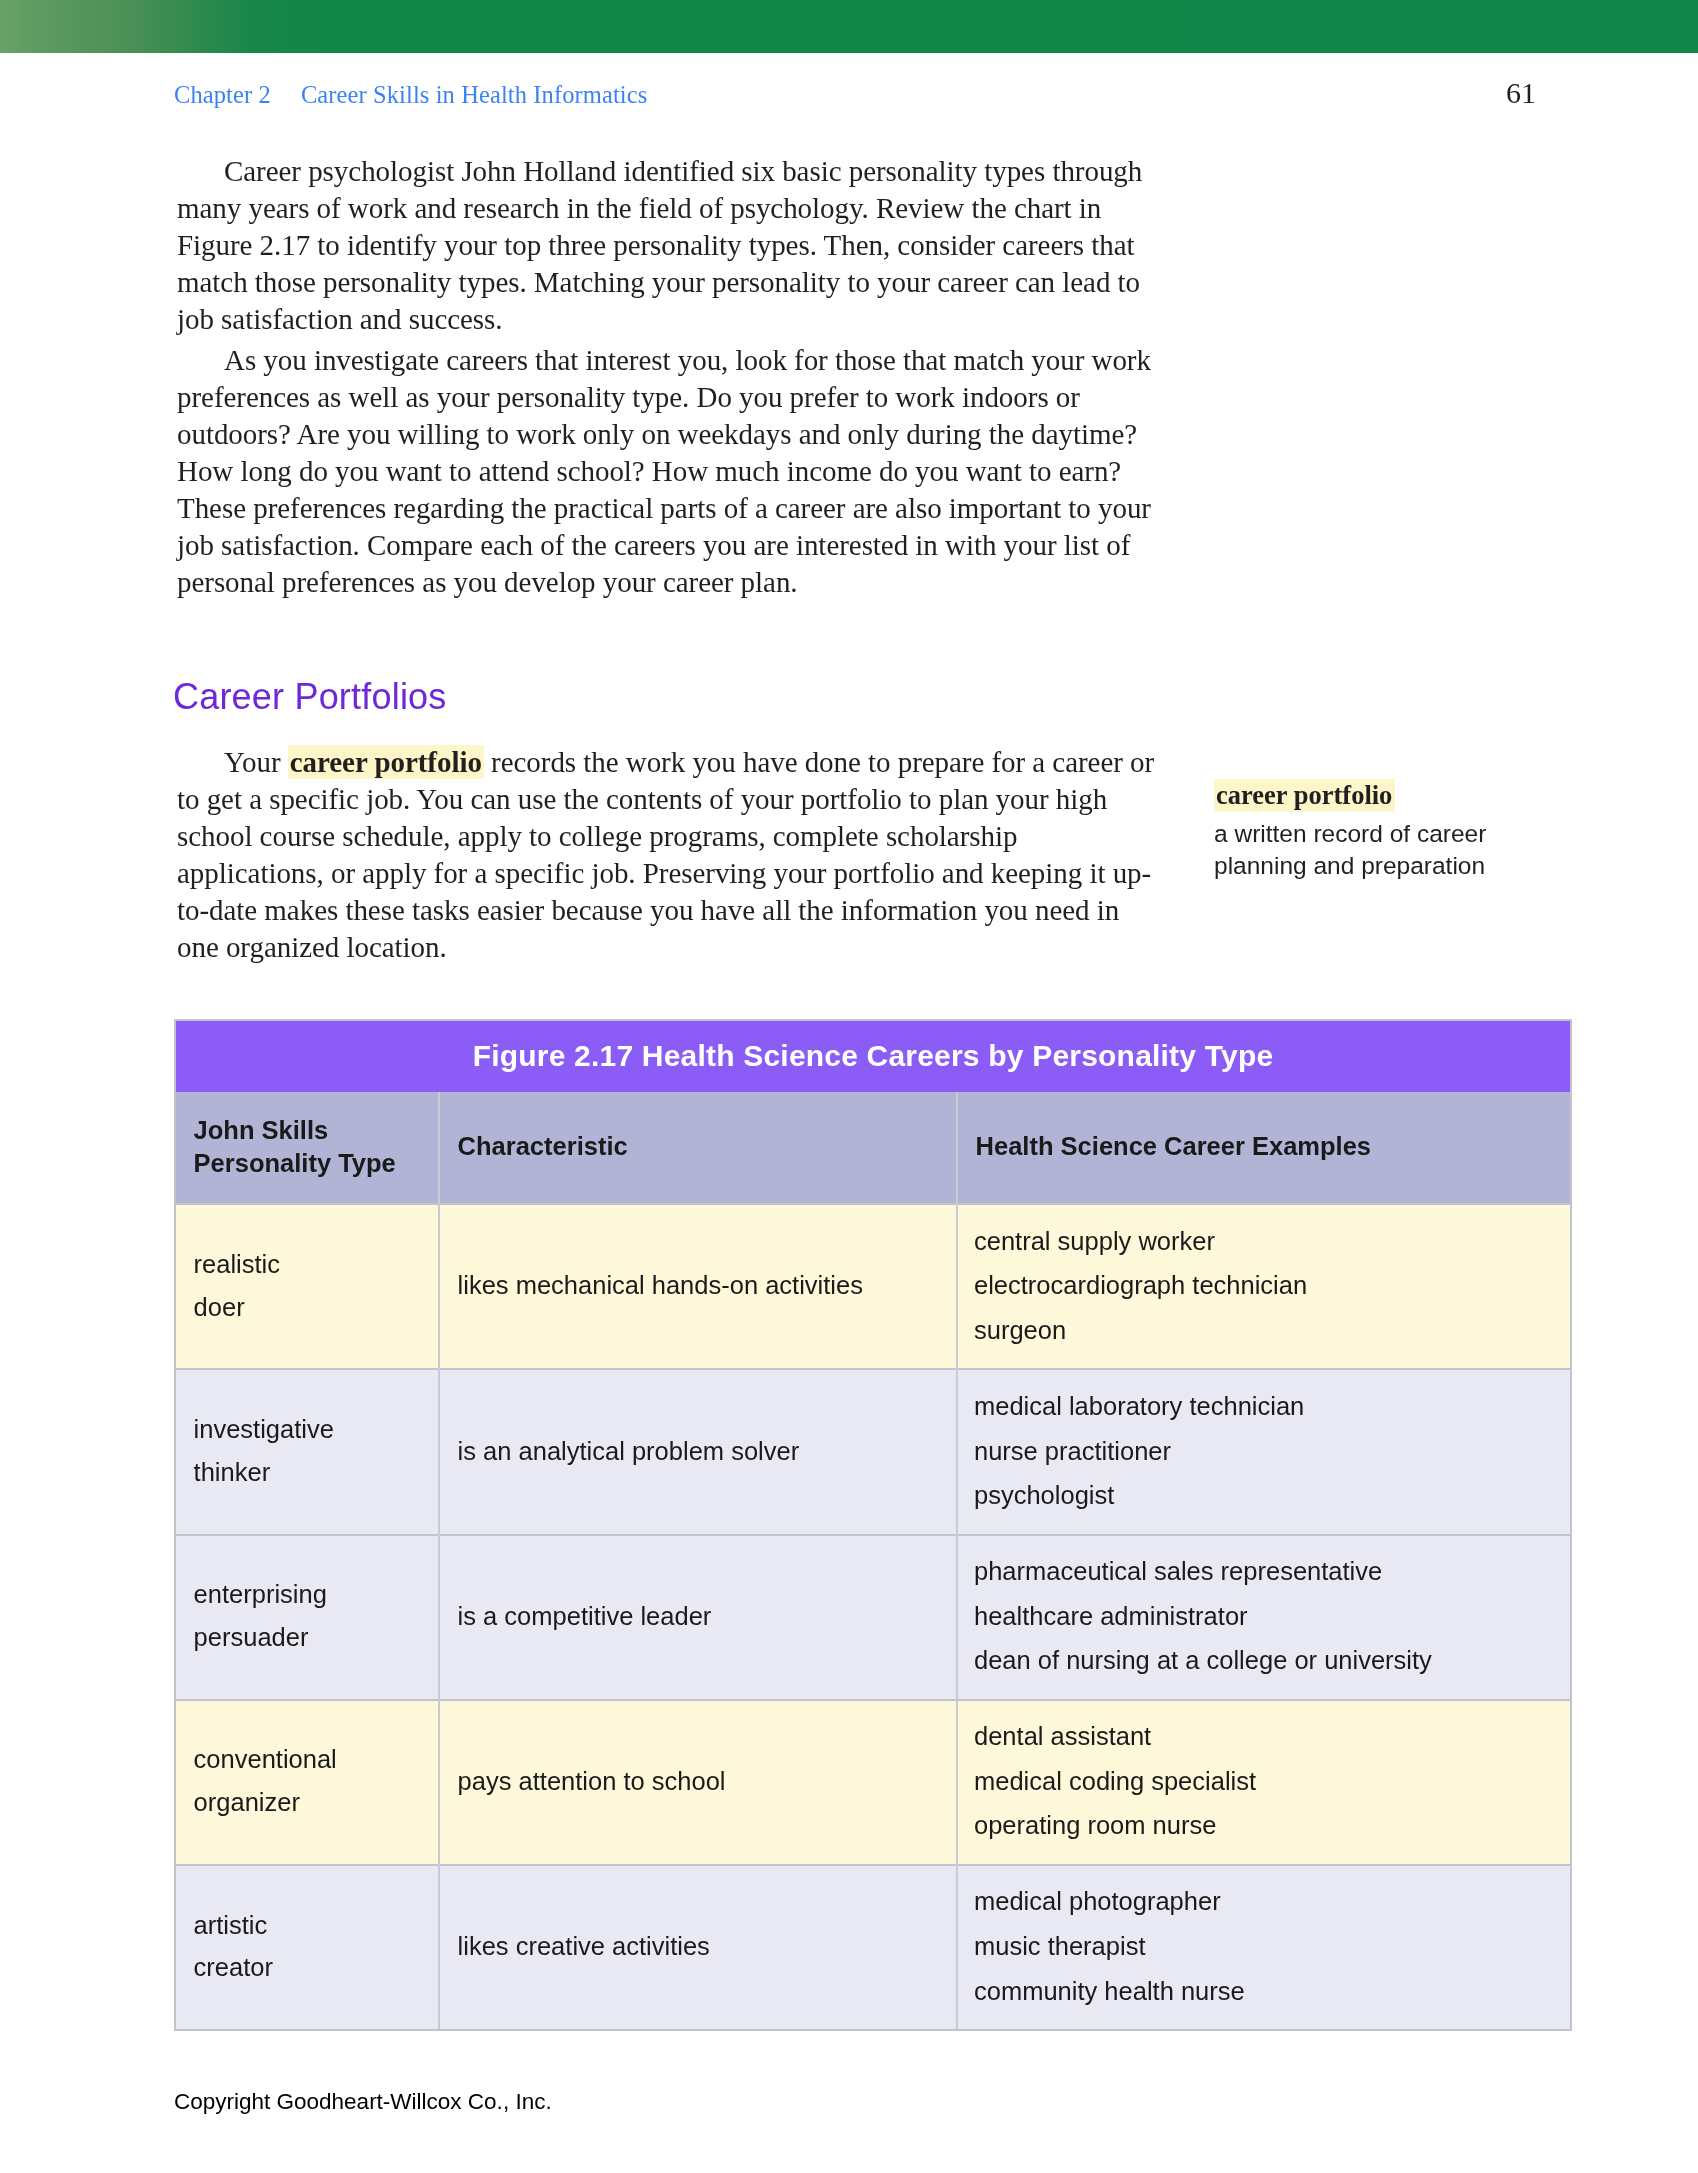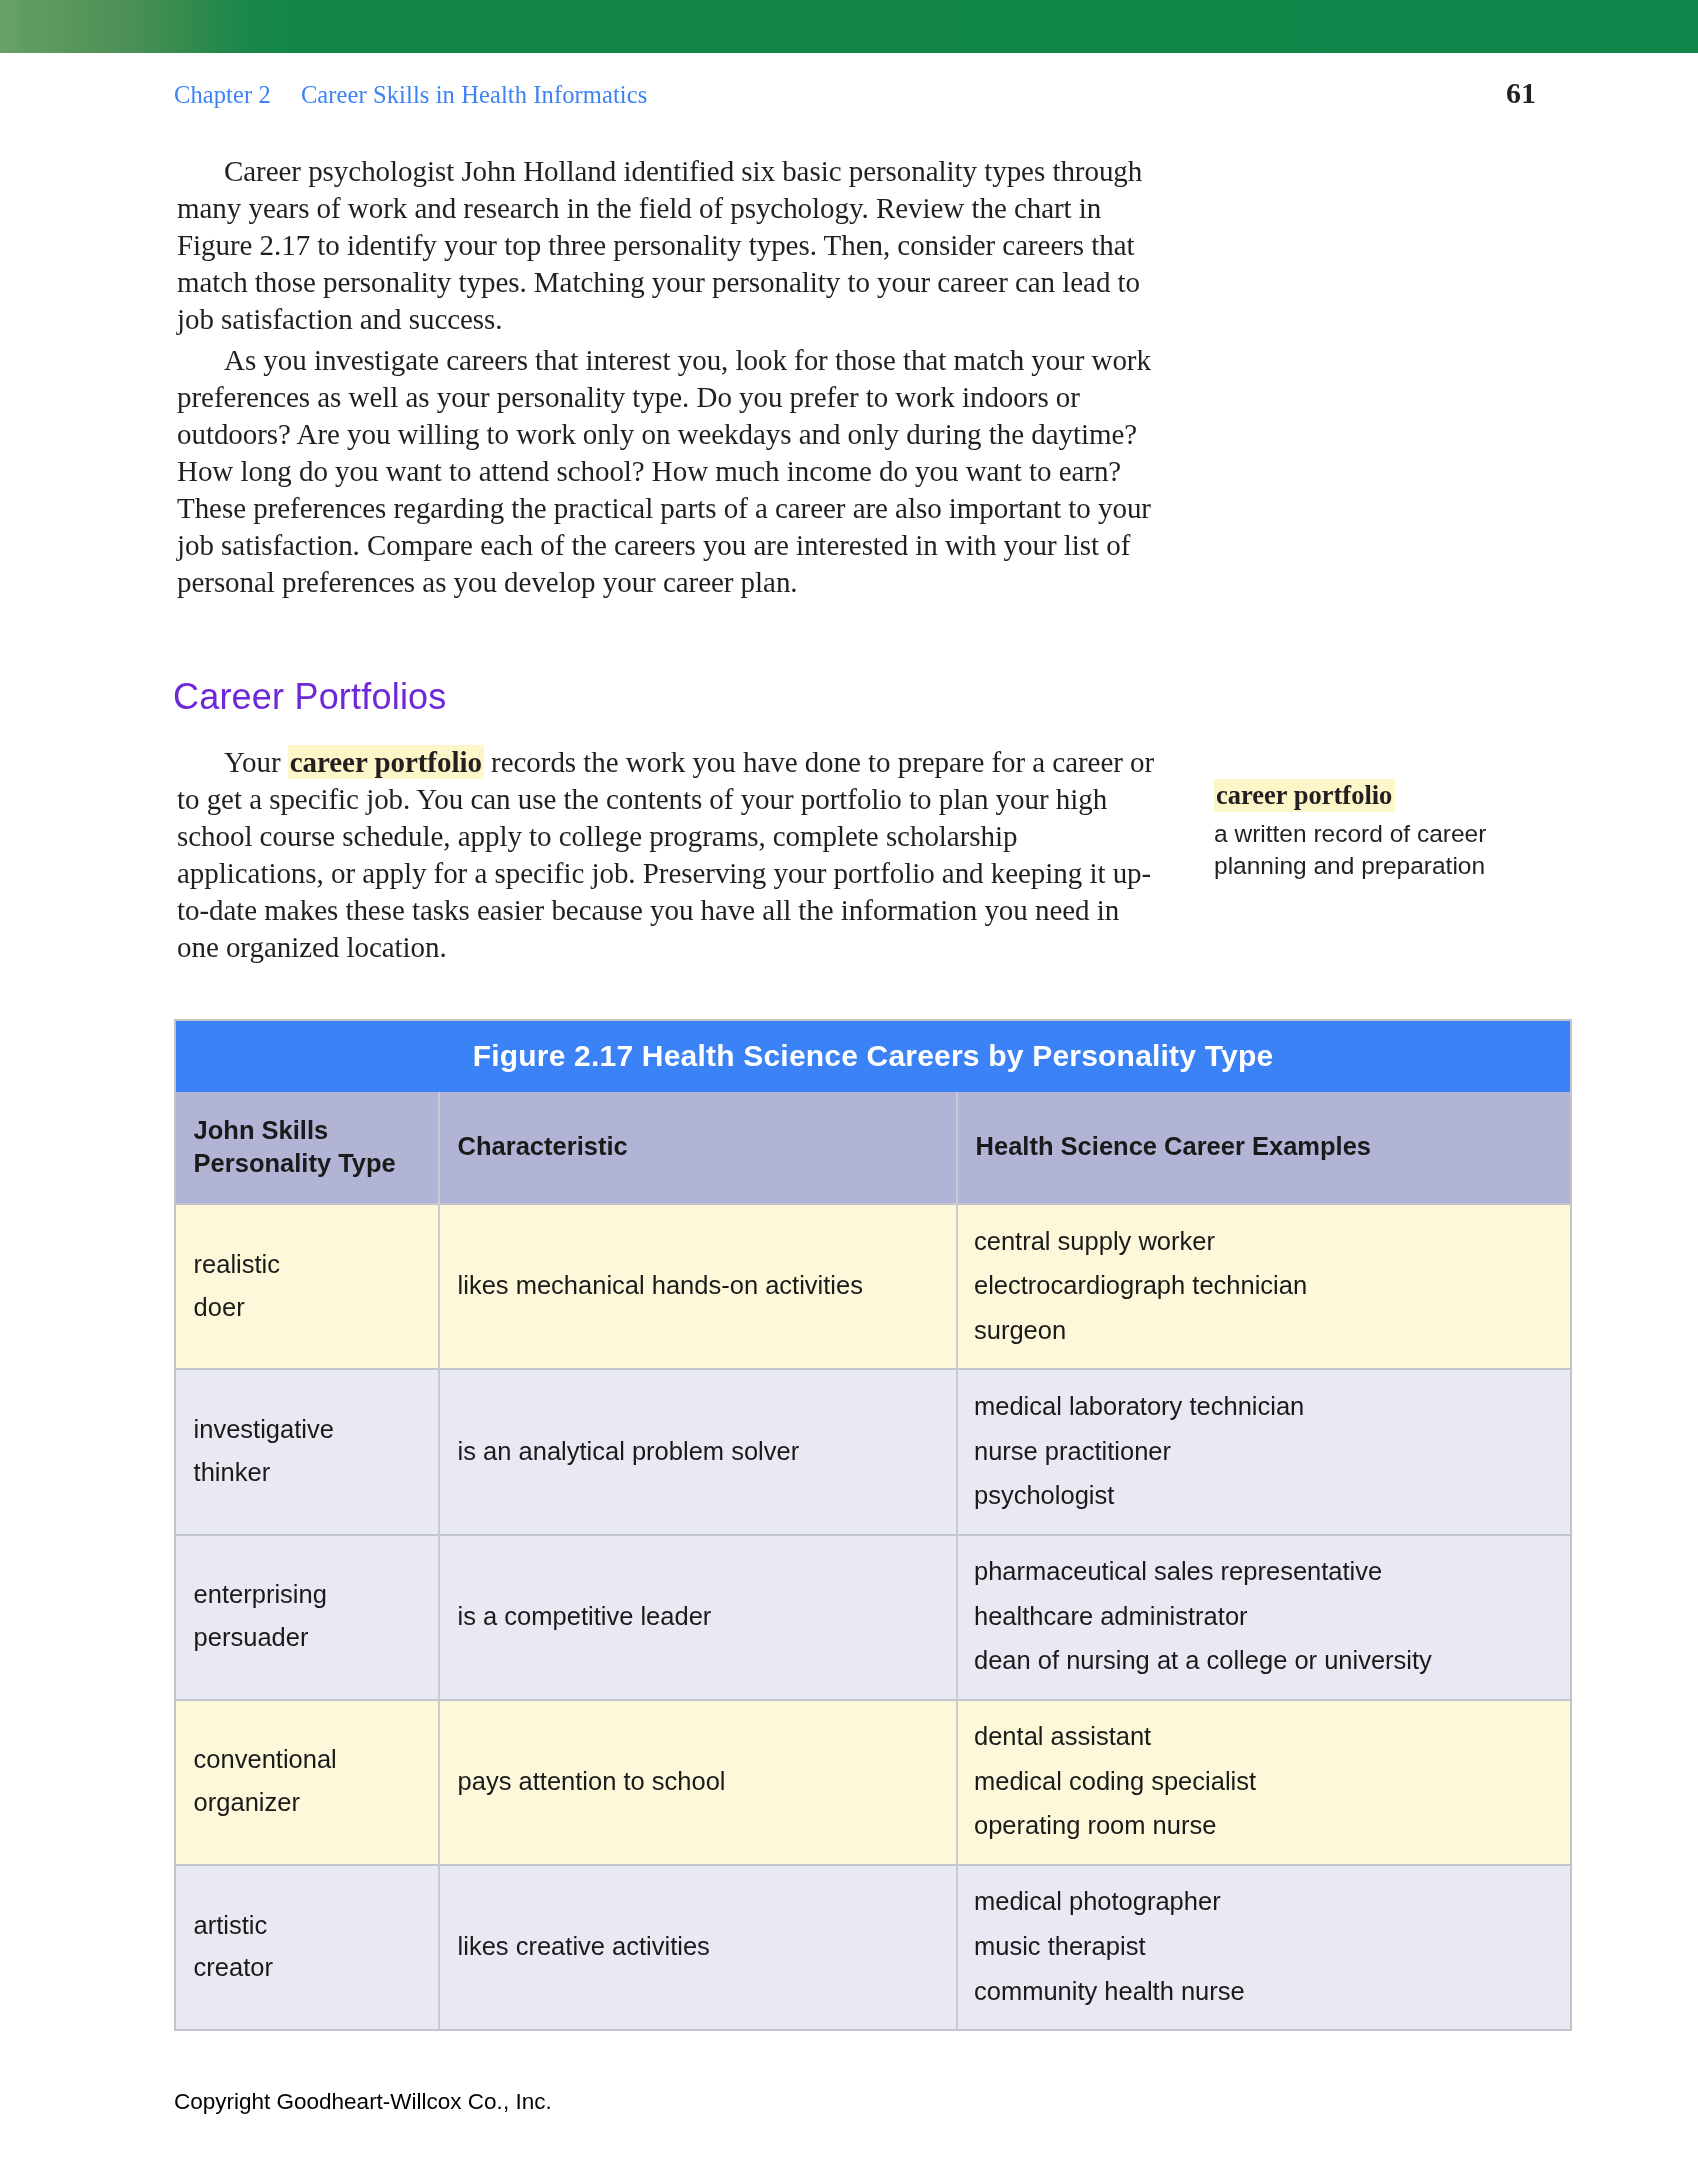--- a/index.html
+++ b/index.html
@@ -45,21 +45,21 @@
   .rh-left {
     font-family: "Liberation Serif", serif;
     font-size: 24.5px;
     color: #3b82f6;
     letter-spacing: 0.1px;
   }
   .rh-chapter-sep { display: inline-block; width: 17.6px; }
   .rh-page {
     font-family: "Liberation Serif", serif;
     font-size: 30px;
-    font-weight: bold;
+    font-weight: normal;
     color: #231f20;
   }
 
   
   .body-col {
     position: absolute;
     top: 149px;
     left: 173px;
     width: 998px;
   }
@@ -127,21 +127,21 @@
   .figure {
     position: absolute;
     top: 1019px;
     left: 174px;
     width: 1398px;
     border: 2.9px solid #c2c4cc;
     box-sizing: border-box;
     background: #ffffff;
   }
   .fig-title {
-    background: #3b82f6;
+    background: #8b5cf6;
     color: #ffffff;
     font-family: "Liberation Sans", sans-serif;
     font-weight: bold;
     font-size: 30px;
     text-align: center;
     padding: 17.6px 0 19.6px 0;
     letter-spacing: 0.2px;
   }
   table.fig-table {
     border-collapse: collapse;

